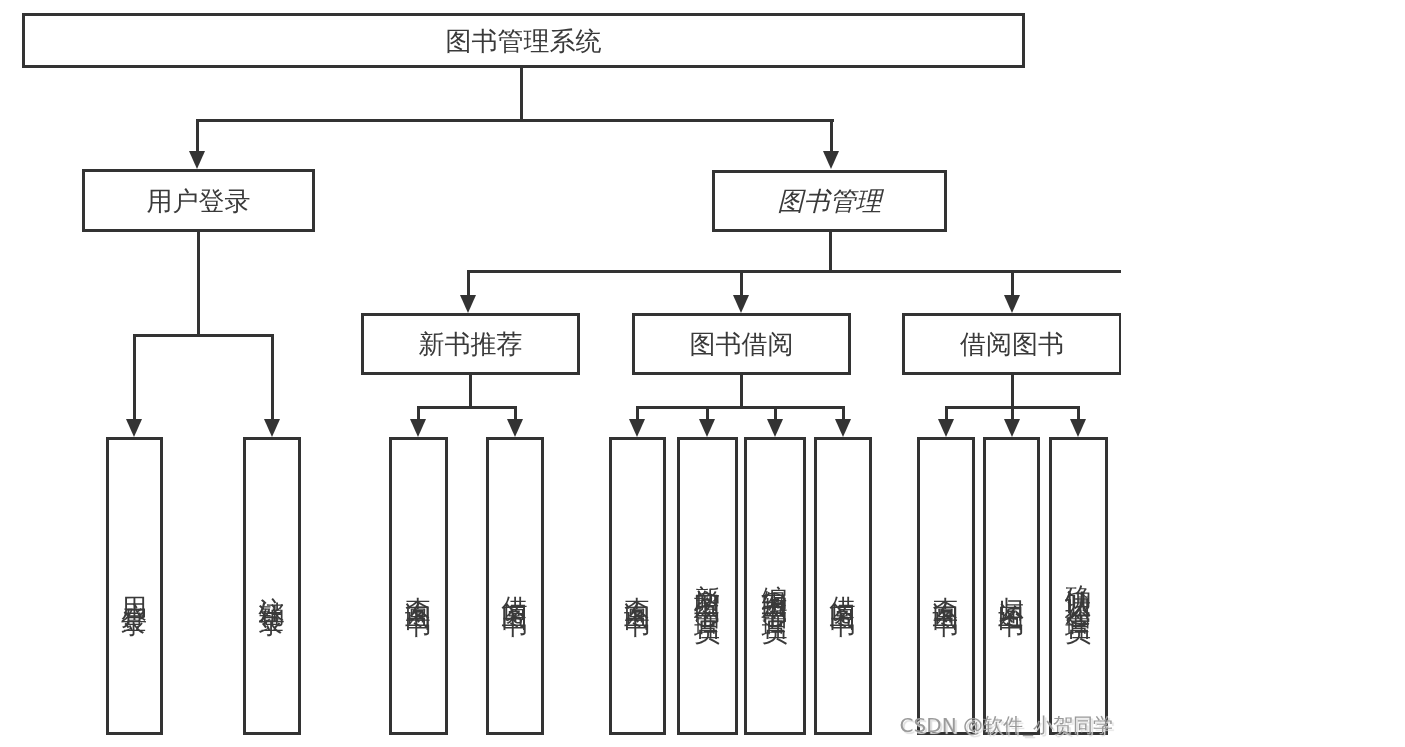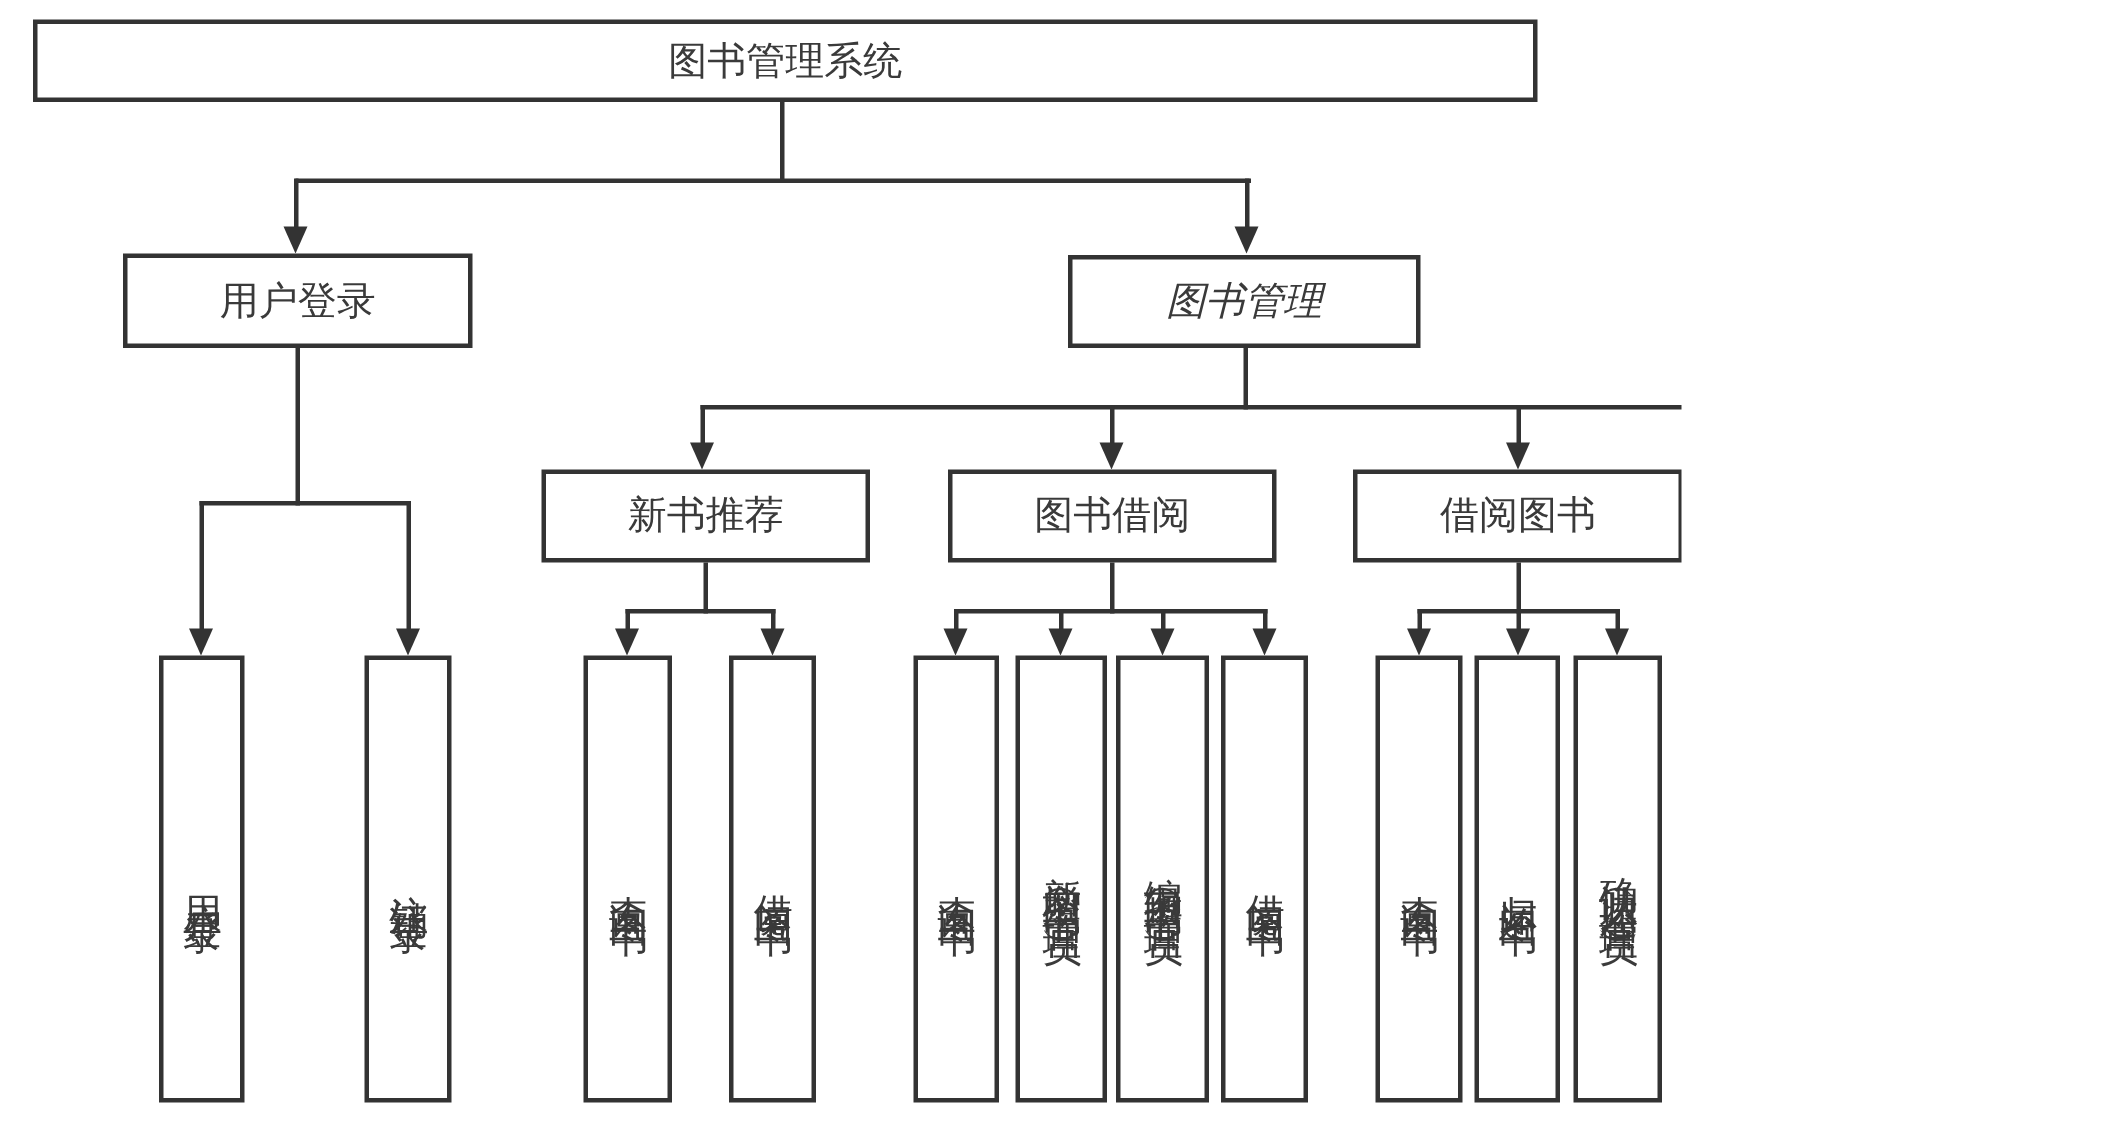--- a/index.html
+++ b/index.html
@@ -175,14 +175,15 @@
     <span>确认归还（管理员）</span>
   </div>
 
   <div class="node v" style="left:1197px; top:437px; width:56px; height:298px;">
     <span>新增借阅记录</span>
   </div>
   <div class="node v" style="left:1313px; top:437px; width:57px; height:298px;">
     <span>查询借阅记录</span>
   </div>
 
+  <div class="watermark">CSDN @软件_小贺同学</div>
 
 </div>
 
 </body></html>

